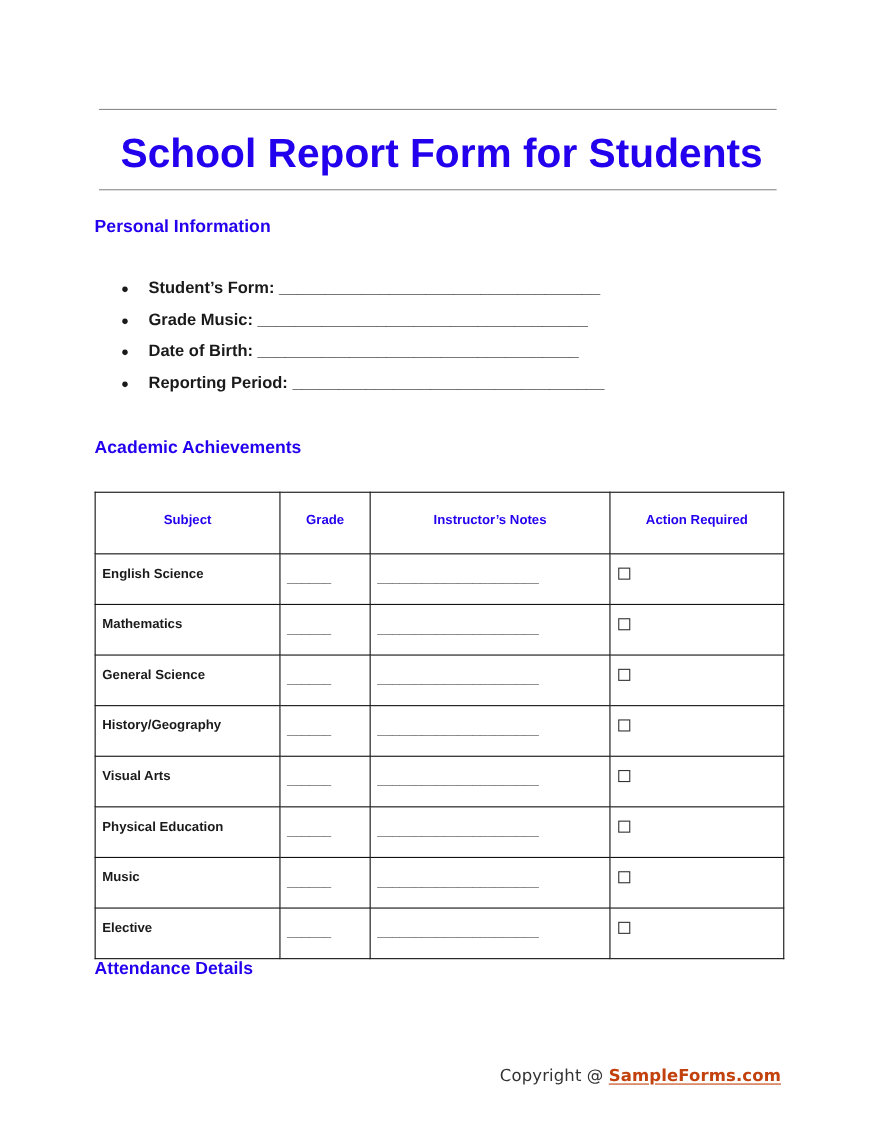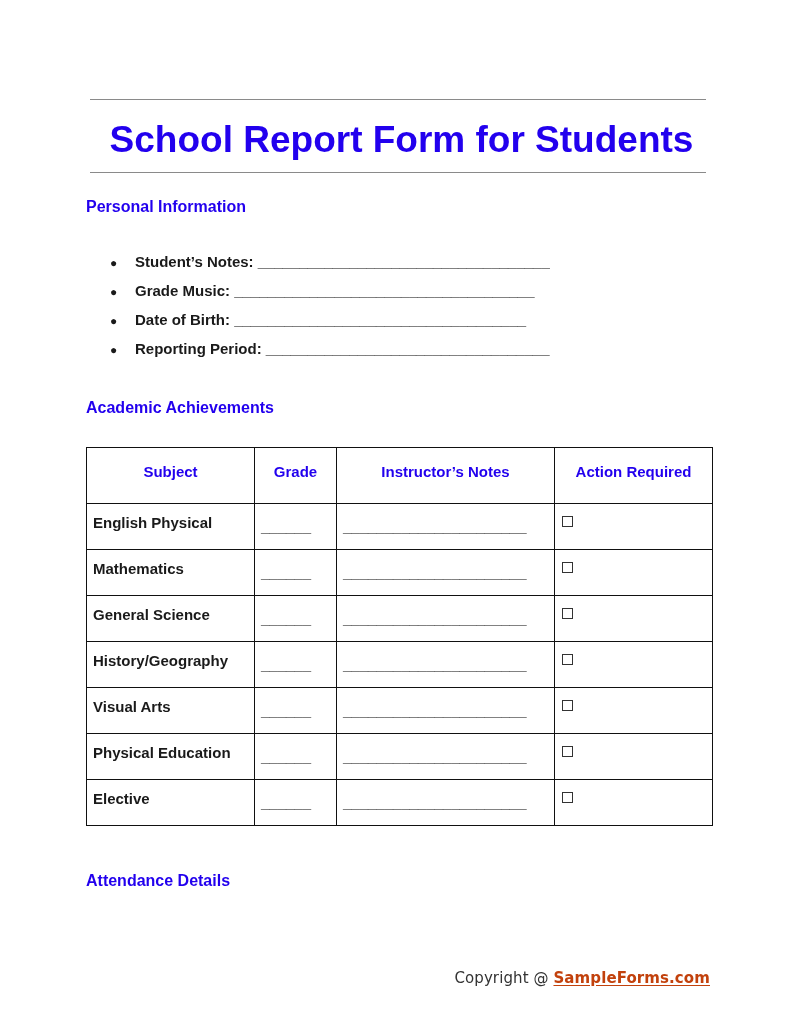--- a/index.html
+++ b/index.html
@@ -79,21 +79,21 @@
       position: absolute;
       top: 447px;
       left: 86px;
       width: 626px;
       border-collapse: collapse;
       table-layout: fixed;
     }
     table.grades th, table.grades td {
       border: 1.3px solid #111111;
       padding: 0 6px;
-      font-size: 15px;
+      font-size: 12px;
       vertical-align: top;
     }
     table.grades th {
       height: 47px;
       color: #2200ee;
       font-weight: bold;
       text-align: center;
       vertical-align: middle;
       padding-bottom: 8px;
     }
@@ -147,21 +147,21 @@
 
 <div class="rule top"></div>
 <h1 class="title">School Report Form for Students</h1>
 <div class="rule bottom"></div>
 
 <h2 class="section-heading sh-personal">Personal Information</h2>
 
 <ul class="fields">
   <li>
     <span class="bullet">●</span>
-    <span>Student’s Notes:</span>
+    <span>Student’s Form:</span>
     <span class="blank"> ___________________________________</span>
   </li>
   <li>
     <span class="bullet">●</span>
     <span>Grade Music:</span>
     <span class="blank"> ____________________________________</span>
   </li>
   <li>
     <span class="bullet">●</span>
     <span>Date of Birth:</span>
@@ -186,21 +186,21 @@
   <thead>
     <tr>
       <th>Subject</th>
       <th>Grade</th>
       <th>Instructor’s Notes</th>
       <th>Action Required</th>
     </tr>
   </thead>
   <tbody>
     <tr>
-      <td>English Physical</td>
+      <td>English Science</td>
       <td class="blankcell">______</td>
       <td class="blankcell">______________________</td>
       <td class="checkcell"><span class="checkbox"></span></td>
     </tr>
     <tr>
       <td>Mathematics</td>
       <td class="blankcell">______</td>
       <td class="blankcell">______________________</td>
       <td class="checkcell"><span class="checkbox"></span></td>
     </tr>
@@ -217,20 +217,26 @@
       <td class="checkcell"><span class="checkbox"></span></td>
     </tr>
     <tr>
       <td>Visual Arts</td>
       <td class="blankcell">______</td>
       <td class="blankcell">______________________</td>
       <td class="checkcell"><span class="checkbox"></span></td>
     </tr>
     <tr>
       <td>Physical Education</td>
+      <td class="blankcell">______</td>
+      <td class="blankcell">______________________</td>
+      <td class="checkcell"><span class="checkbox"></span></td>
+    </tr>
+    <tr>
+      <td>Music</td>
       <td class="blankcell">______</td>
       <td class="blankcell">______________________</td>
       <td class="checkcell"><span class="checkbox"></span></td>
     </tr>
     <tr>
       <td>Elective</td>
       <td class="blankcell">______</td>
       <td class="blankcell">______________________</td>
       <td class="checkcell"><span class="checkbox"></span></td>
     </tr>

